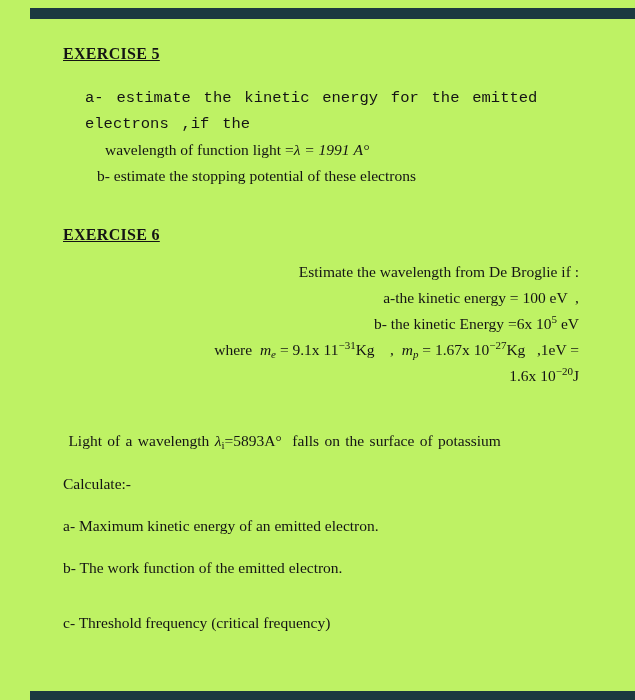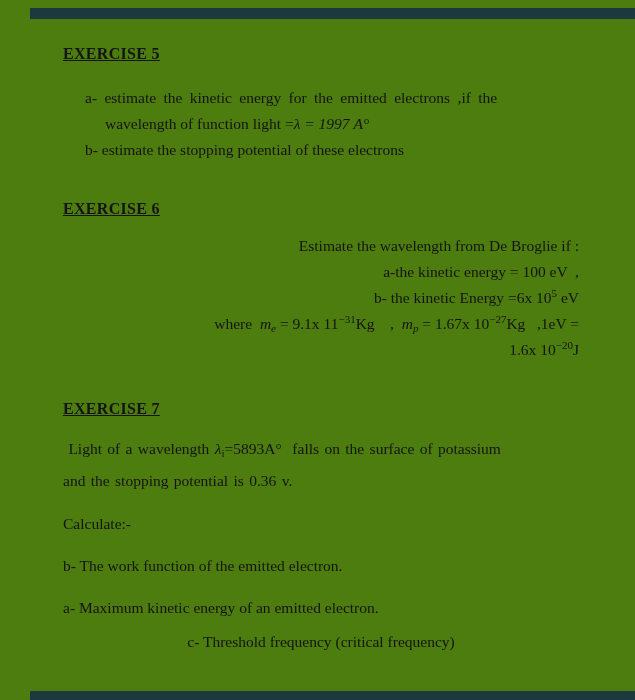--- a/index.html
+++ b/index.html
@@ -5,21 +5,21 @@
   html,body { margin:0; padding:0; }
   body {
     width:635px; height:700px;
     background:#ffffff;
     font-family:"Liberation Serif", serif;
     color:#141414;
     font-size:15.5px;
     position:relative;
     overflow:hidden;
   }
-  .page { position:absolute; inset:0; background:#4d7c0f; }
+  .page { position:absolute; inset:0; background:#bef264; }
   .bar { position:absolute; left:30px; right:0; height:11px; background:#1c3940; }
   .bar.top { top:8px; }
   .bar.bottom { top:auto; bottom:0; height:9px; }
 
   .content { position:absolute; left:63px; top:44px; right:56px; }
 
   p { margin:0; white-space:pre-wrap; }
   sup, sub { line-height:0; font-size:11px; }
   sup { vertical-align:6px; }
   sub { vertical-align:-3px; }
@@ -30,67 +30,65 @@
     text-decoration:underline;
     font-size:16px;
     letter-spacing:0.3px;
     line-height:20px;
     margin:0;
   }
 
   
   .sec5 .ex-title { margin-bottom:21px; }
   .sec5 .intro { line-height:20px; margin-bottom:12px; }
-  .sec5 .item-a1 { margin-left:22px; line-height:26px; word-spacing:3.5px; }
+  .sec5 .item-a1 { margin-left:22px; line-height:26px; word-spacing:3.5px;font-family:Liberation Mono, monospace; }
   .sec5 .item-a2 { margin-left:42px; line-height:26px; }
-  .sec5 .item-b  { margin-left:22px; line-height:26px; }
+  .sec5 .item-b  { margin-left:34px; line-height:26px; }
   .sec5 { margin-bottom:36px; }
 
   
   .sec6 .ex-title { margin-bottom:14px; }
   .sec6 .l6 { line-height:26px;text-align:right; }
   .sec6 { margin-bottom:36px; }
 
   
   .sec7 .ex-title { margin-bottom:14px; }
   .sec7 .l7 { line-height:32px; word-spacing:1.5px; }
   .sec7 .calc { line-height:20px; margin-top:17px; }
   .sec7 .item7 { line-height:20px; margin-top:22px; }
-  .sec7 .item7.last { margin-top:14px;text-align:center; }
+  .sec7 .item7.last { margin-top:35px; }
 </style>
 </head>
 <body>
 
 <div class="page">
   <div class="bar top" style="background: rgb(28, 57, 64);"></div>
 
   <div class="content">
 
     <section class="sec5">
       <p class="ex-title">EXERCISE 5</p>
       <p class="item-a1">a- estimate the kinetic energy for the emitted electrons ,if the</p>
-      <p class="item-a2"><span>wavelength of function light =</span><span class="mi">λ = 1997 A°</span></p>
+      <p class="item-a2"><span>wavelength of function light =</span><span class="mi">λ = 1991 A°</span></p>
       <p class="item-b">b- estimate the stopping potential of these electrons</p>
     </section>
 
     <section class="sec6">
       <p class="ex-title">EXERCISE 6</p>
       <p class="l6"> Estimate the wavelength from De Broglie if :</p>
       <p class="l6">a-the kinetic energy = 100 eV  ,</p>
       <p class="l6"><span>b- the kinetic Energy =6x 10</span><sup>5</sup><span> eV</span></p>
       <p class="l6"><span>where  </span><span class="mi">m</span><sub class="mi">e</sub><span> = 9.1x 11</span><sup>−31</sup><span>Kg    ,  </span><span class="mi">m</span><sub class="mi">p</sub><span> = 1.67x 10</span><sup>−27</sup><span>Kg   ,1eV =</span></p>
       <p class="l6"><span>1.6x 10</span><sup>−20</sup><span>J</span></p>
     </section>
 
     <section class="sec7">
-      <p class="ex-title">EXERCISE 7</p>
       <p class="l7"><span> Light of a wavelength </span><span class="mi">λ</span><sub>i</sub><span>=5893A°  falls on the surface of potassium</span></p>
-      <p class="l7">and the stopping potential is 0.36 v.</p>
       <p class="calc">Calculate:-</p>
+      <p class="item7">a- Maximum kinetic energy of an emitted electron.</p>
       <p class="item7">b- The work function of the emitted electron.</p>
-      <p class="item7">a- Maximum kinetic energy of an emitted electron.</p>
       <p class="item7 last">c- Threshold frequency (critical frequency)</p>
     </section>
 
   </div>
 
   <div class="bar bottom" style="background: rgb(28, 57, 64);"></div>
 </div>
 
 </body></html>

